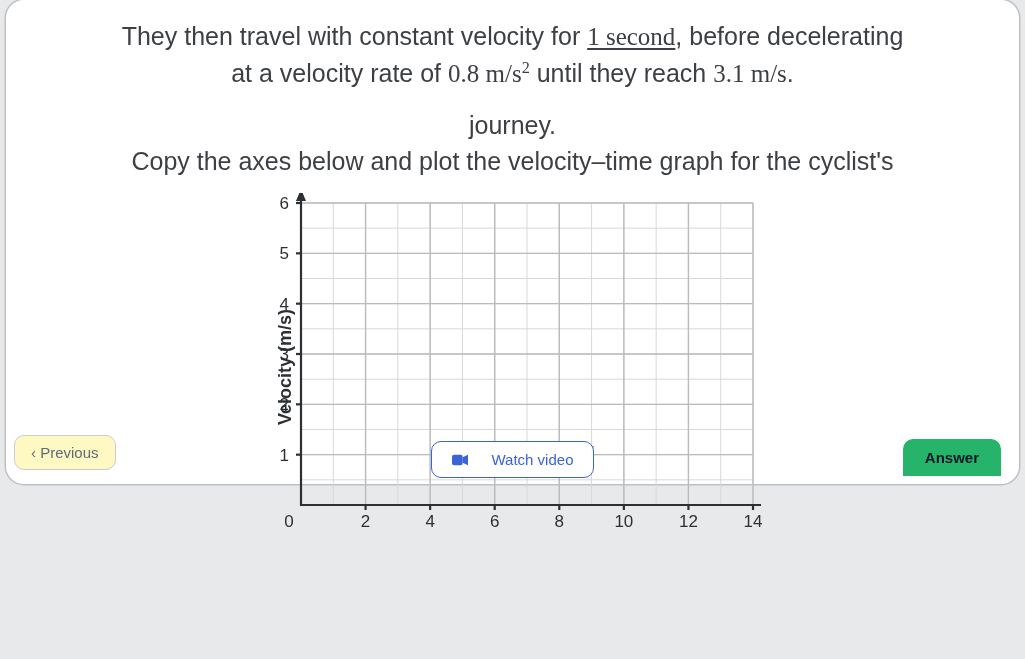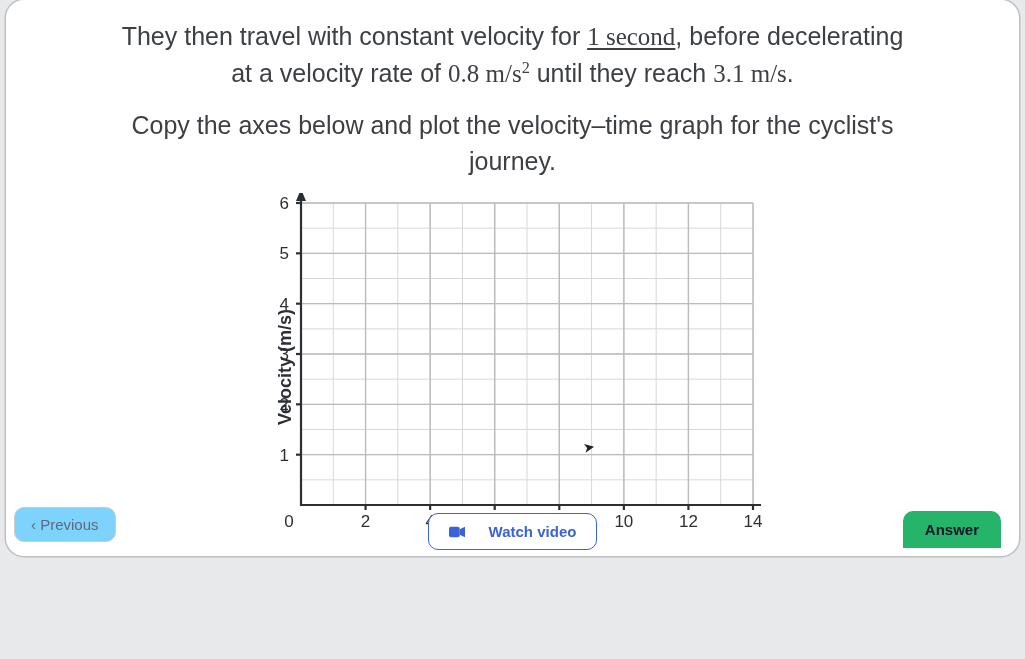--- a/index.html
+++ b/index.html
@@ -9,21 +9,21 @@
     width: 1025px;
     height: 659px;
     overflow: hidden;
     position: relative;
   }
   .page {
     background: #fff;
     border-radius: 18px;
     margin: 0 6px;
     padding: 12px 18px 0 18px;
-    height: 556px;
+    height: 484px;
     position: relative;
     box-shadow: 0 0 0 1.5px #bfc0c4;
   }
   .top-nav {
     position: absolute;
     top: -10px;
     left: 0;
     right: 0;
     height: 18px;
     overflow: visible;
@@ -78,35 +78,35 @@
     left: 0; right: 0;
     bottom: 6px;
     display: flex;
     align-items: center;
     justify-content: center;
   }
   .prev-btn {
     position: absolute;
     left: 8px;
     bottom: 14px;
-    background: #7dd3fc;
+    background: #fef9c3;
     border: 1.6px solid #c9ccd0;
     color: #5f6a7d;
     font-size: 15px;
     font-weight: 500;
     padding: 8px 16px;
     border-radius: 10px;
     cursor: pointer;
   }
   .watch-btn {
     background: #fff;
     border: 1.6px solid #3b63d6;
     color: #3b63d6;
     font-size: 15px;
-    font-weight: 700;
+    font-weight: 400;
     padding: 9px 20px;
     border-radius: 10px;
     cursor: pointer;
     display: inline-flex;
     align-items: center;
     gap: 24px;
     margin-top: -2px;
   }
   .cam-icon { width:16px; height:12px; }
   .answer-btn {
@@ -133,22 +133,22 @@
   </div>
 
   <div class="problem-text">
     <div>
       <span>They then travel with constant velocity for </span><span class="math underline">1 second</span><span>, before decelerating</span>
     </div>
     <div>
       <span>at a velocity rate of </span><span class="math">0.8</span><span class="unit"> m/s</span><span class="unit sup">2</span><span> until they reach </span><span class="math">3.1</span><span class="unit"> m/s</span><span>.</span>
     </div>
     <div style="height:14px"></div>
+    <div>journey.</div>
     <div>Copy the axes below and plot the velocity–time graph for the cyclist's</div>
-    <div>journey.</div>
   </div>
 
   <div class="chart-wrap">
     <div class="ylabel">Velocity (m/s)</div>
     <svg class="chart" width="520" height="348">
         <line x1="48" y1="312" x2="48" y2="10" class="grid-minor"></line>
         <line x1="80.28571428571428" y1="312" x2="80.28571428571428" y2="10" class="grid-minor"></line>
         <line x1="112.57142857142857" y1="312" x2="112.57142857142857" y2="10" class="grid-minor"></line>
         <line x1="144.85714285714283" y1="312" x2="144.85714285714283" y2="10" class="grid-minor"></line>
         <line x1="177.14285714285714" y1="312" x2="177.14285714285714" y2="10" class="grid-minor"></line>

